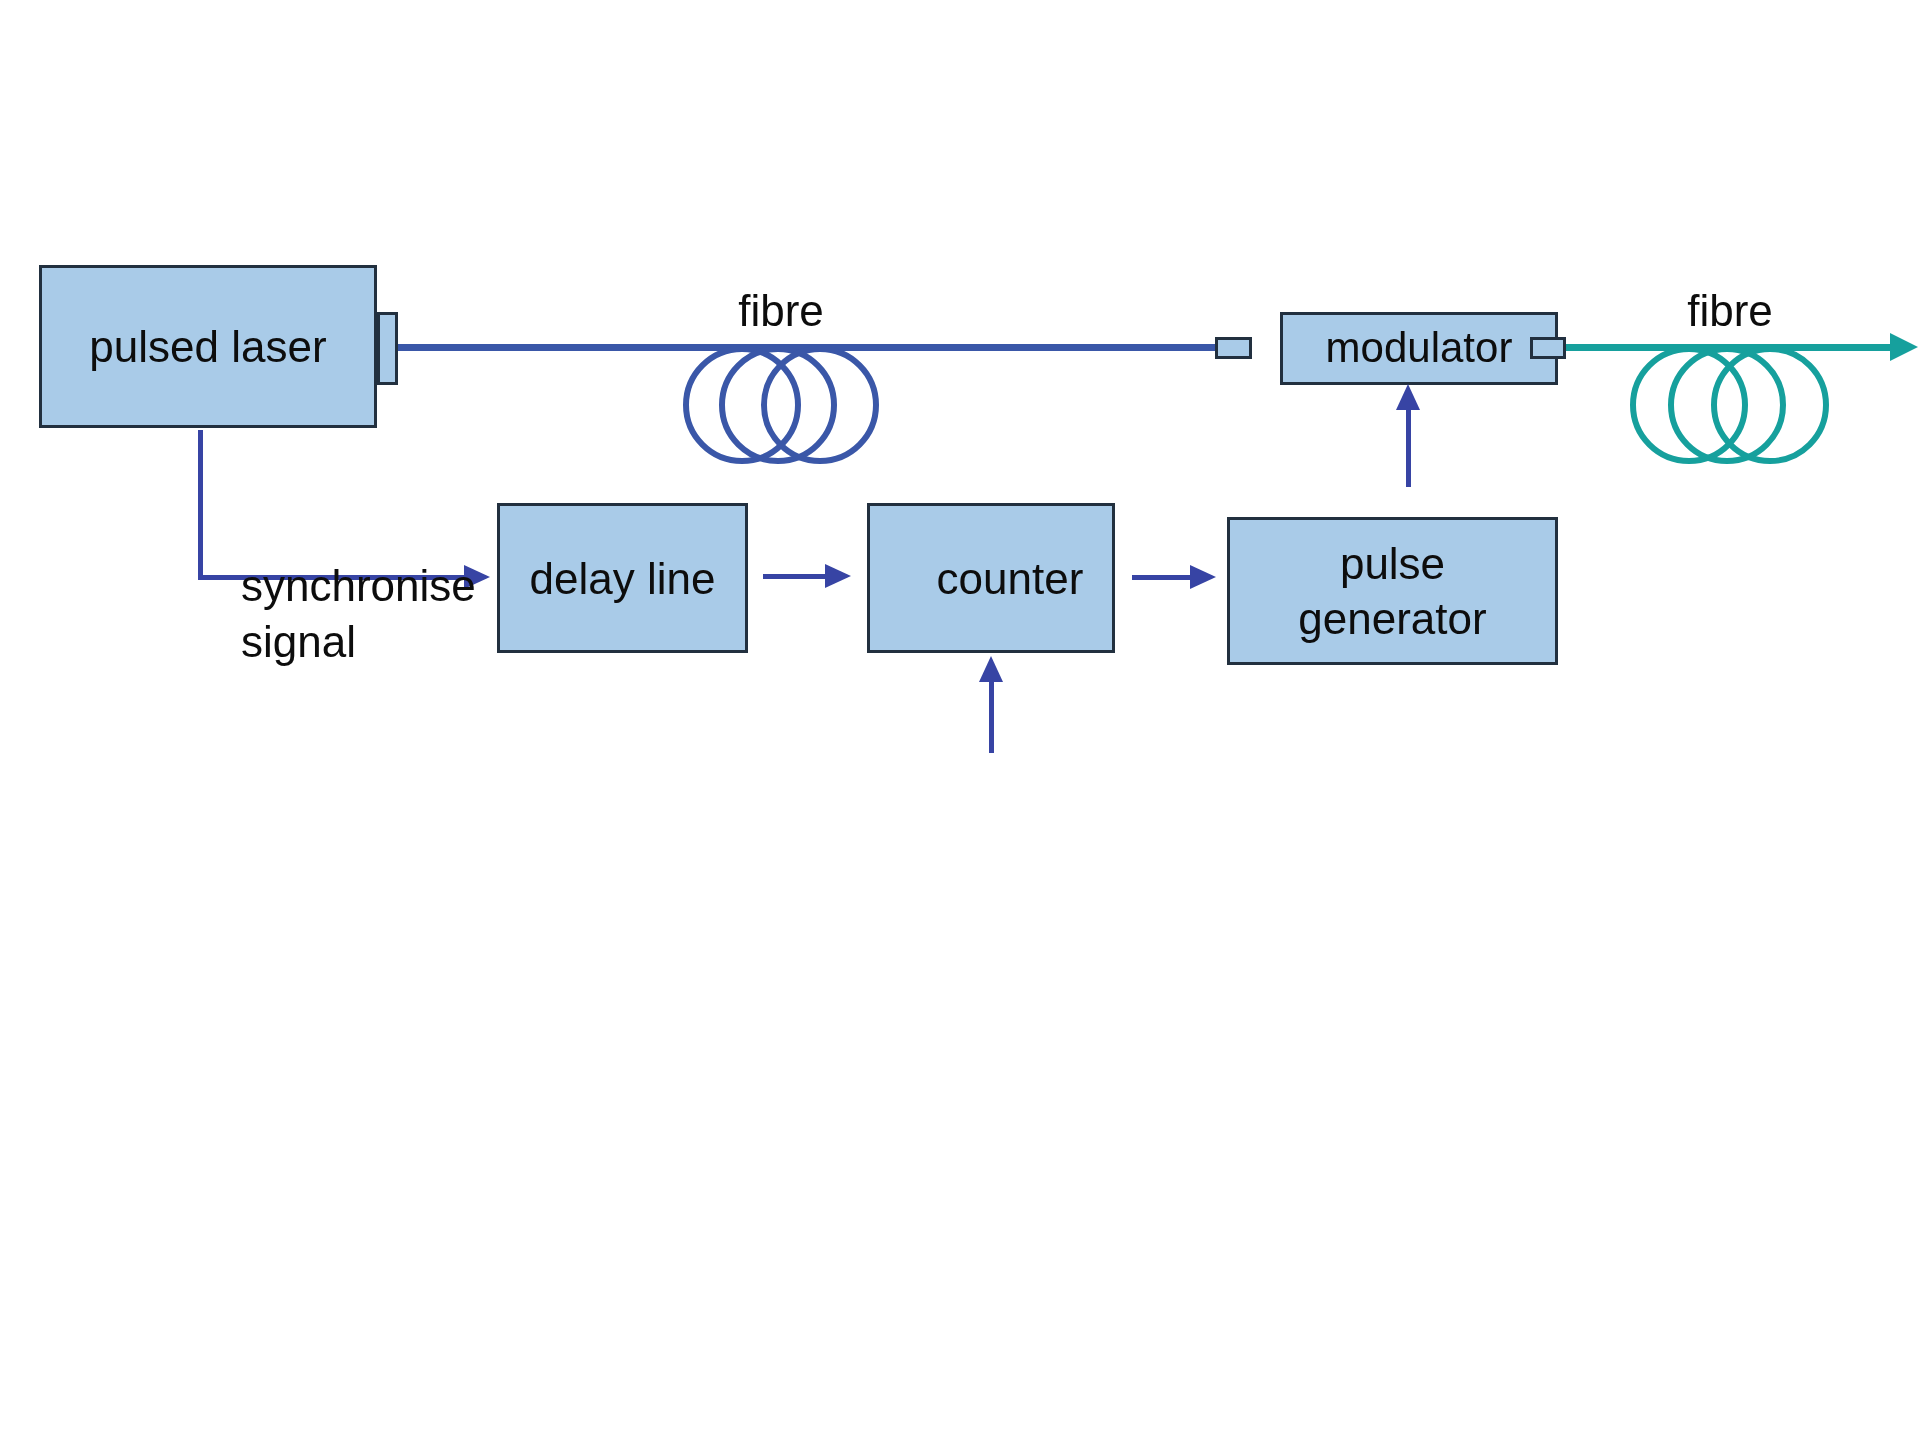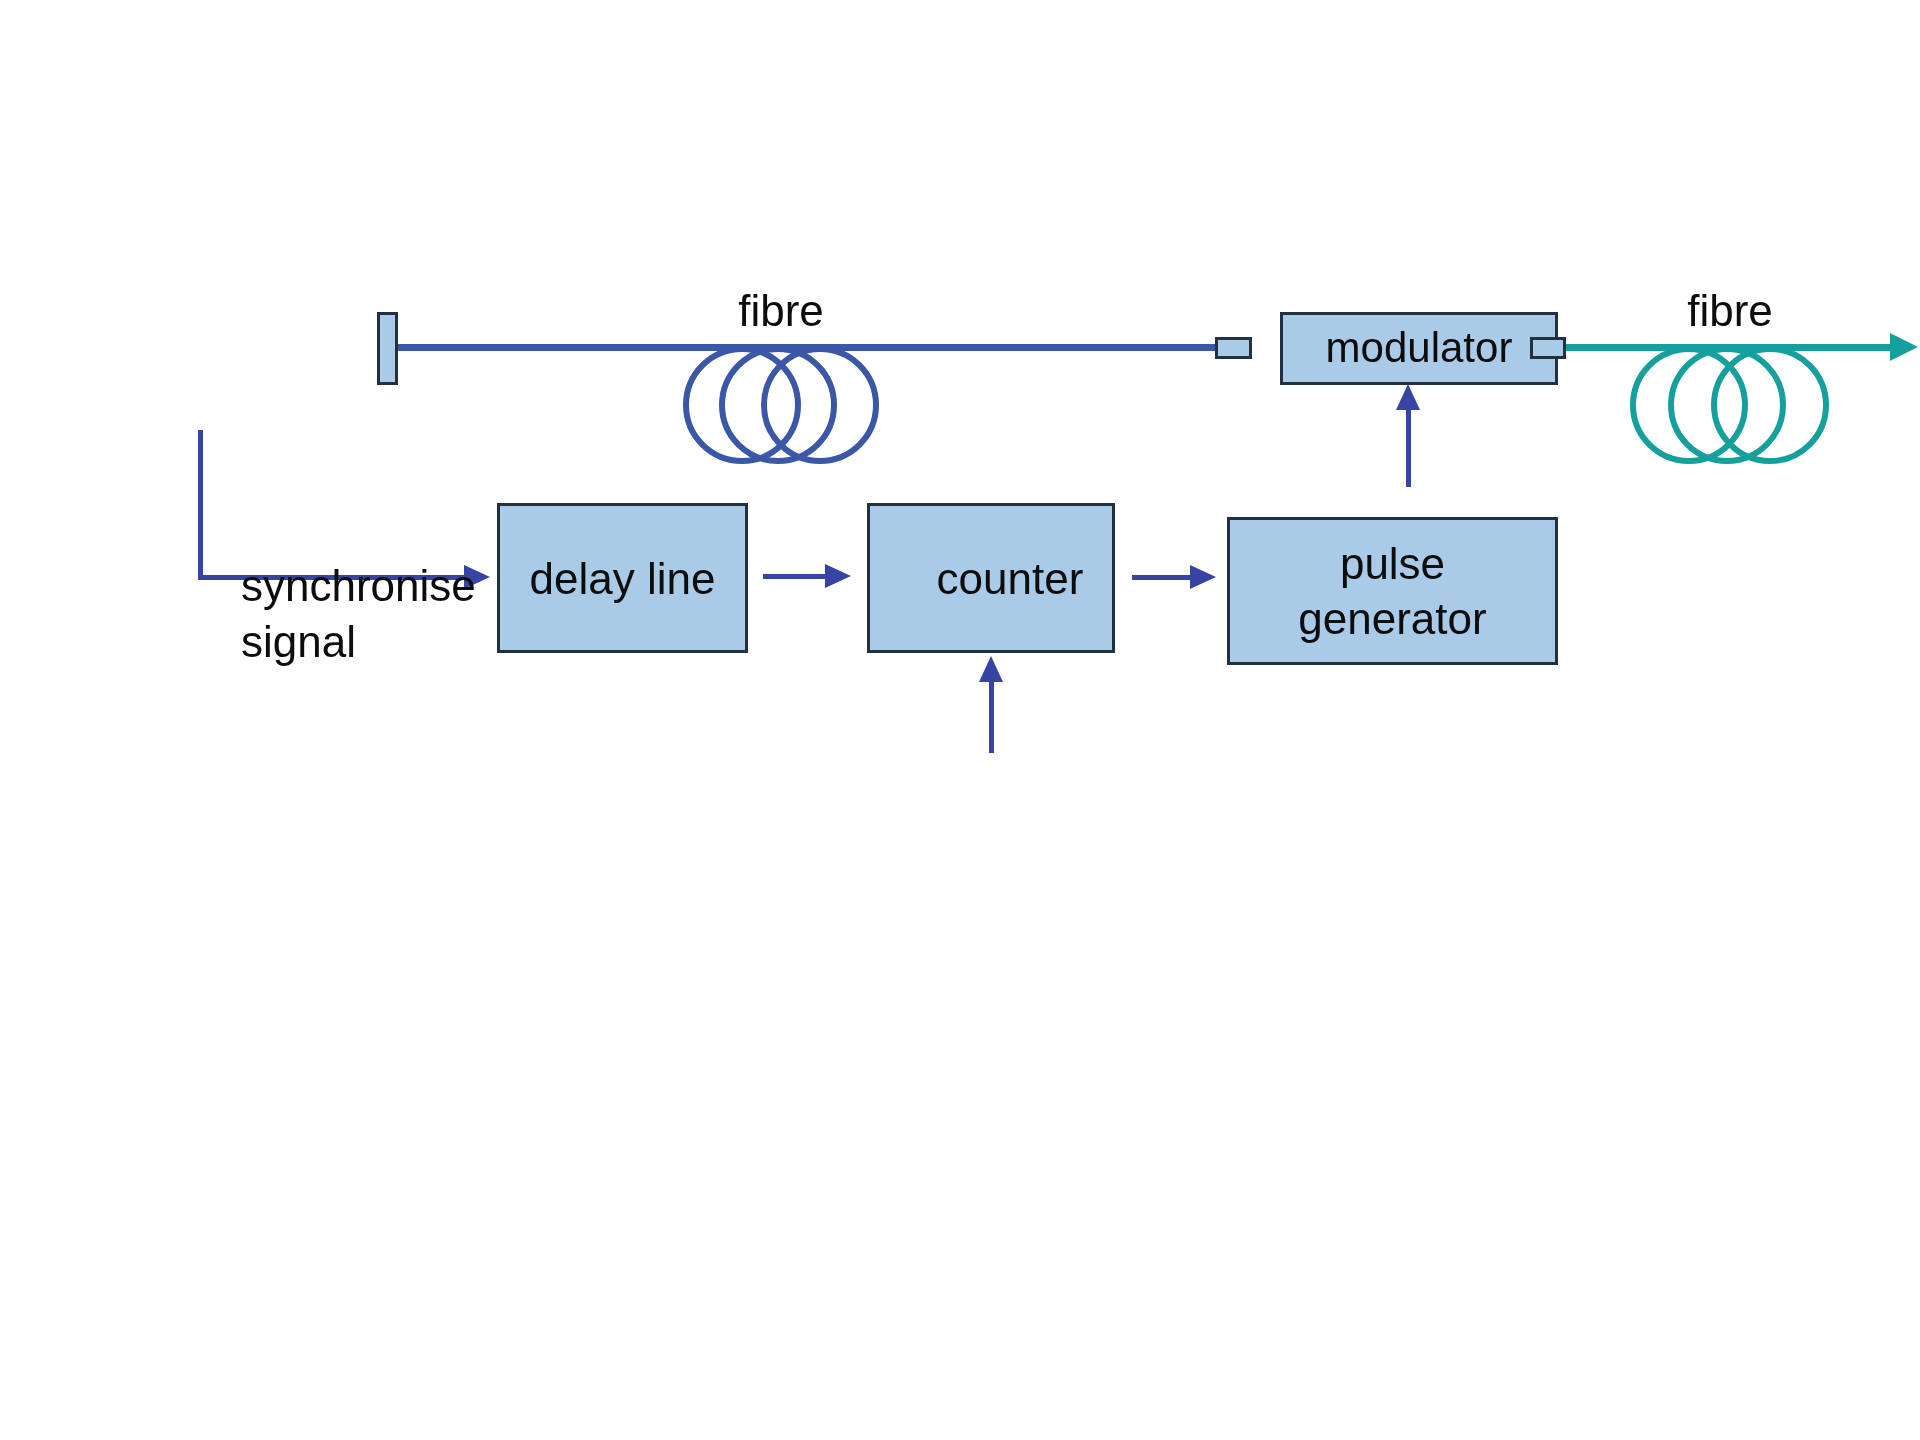--- a/index.html
+++ b/index.html
@@ -42,20 +42,23 @@
   .coil circle { fill:none; stroke-width:6px; }
   .coil.blue circle { stroke:var(--fibre-blue,#3a57a8); }
   .coil.teal circle { stroke:var(--fibre-teal,#16a09d); }
   .wrap-narrow { display:inline-block; width:235px; }
 </style>
 </head>
 <body>
 
 <div id="canvas">
 
+  <div class="box" style="left:39px; top:265px; width:338px; height:163px;">
+    <span>pulsed laser</span>
+  </div>
   <div class="port" style="left:377px; top:312px; width:21px; height:73px;"></div>
 
   <div class="hline line-blue" style="left:398px; top:344px; width:817px;"></div>
 
   <div class="freelabel" style="left:706px; top:283px; width:150px; text-align:center;">fibre</div>
 
   <svg class="coil blue" style="left:679px; top:344px;" width="202" height="126" viewBox="0 0 202 126">
     <circle cx="63" cy="61" r="56"></circle>
     <circle cx="99" cy="61" r="56"></circle>
     <circle cx="141" cy="61" r="56"></circle>

